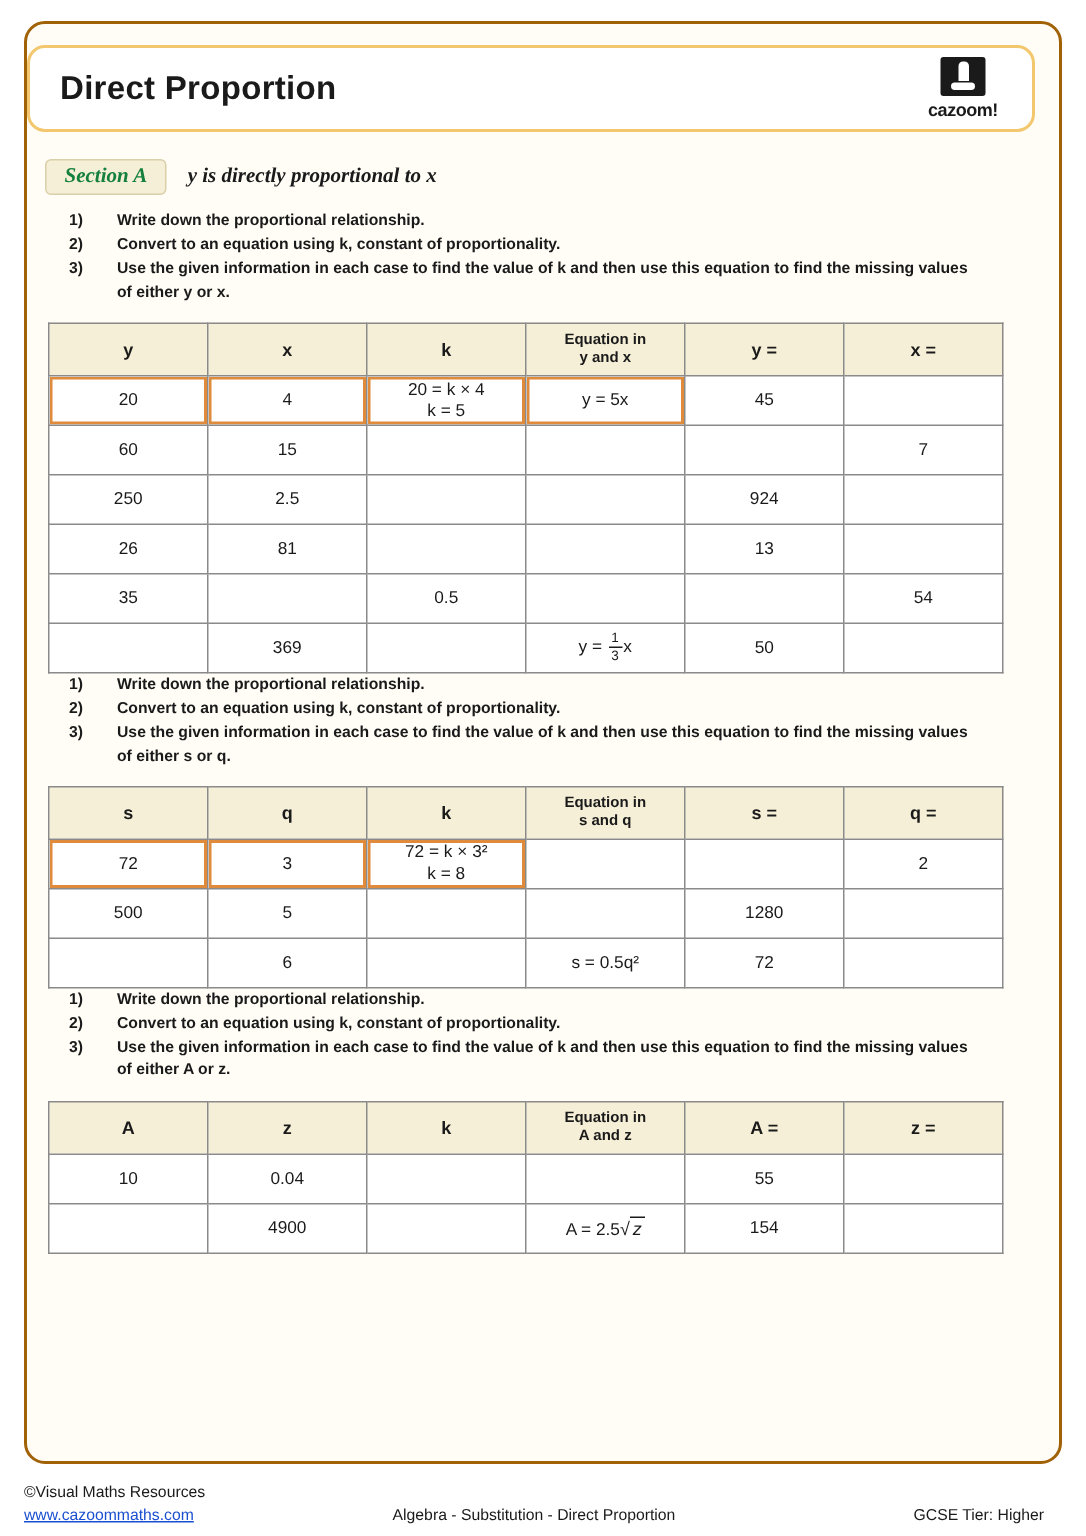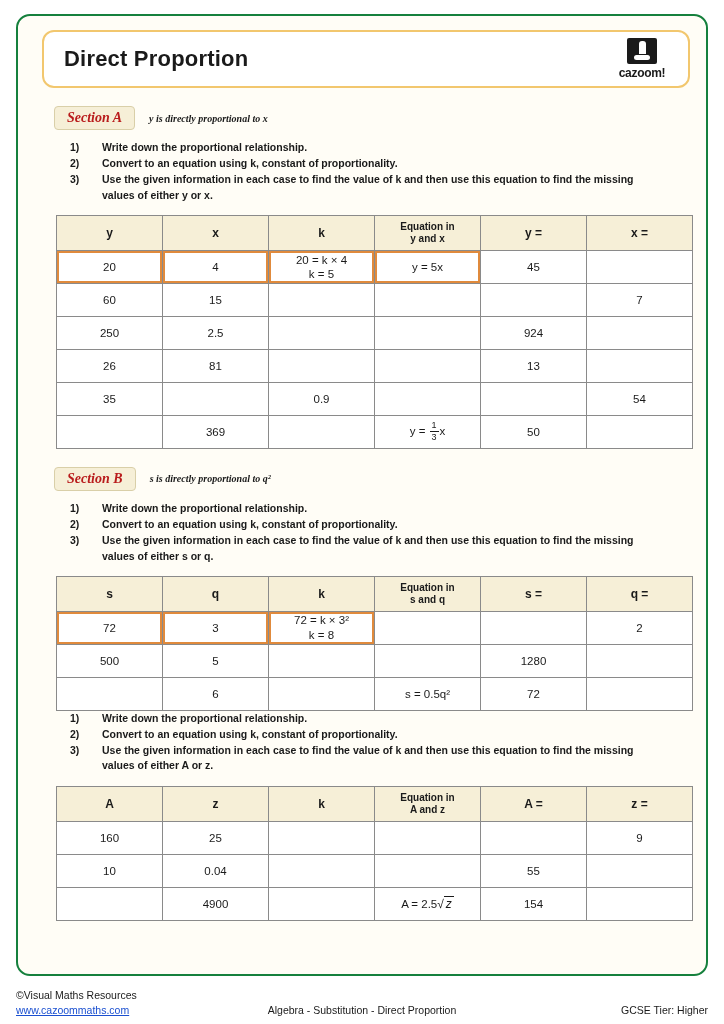--- a/index.html
+++ b/index.html
@@ -16,26 +16,26 @@
   }
   .page {
     position: relative;
     width: 724px;
     height: 1024px;
     box-sizing: border-box;
     padding: 14px 16px 0 16px;
   }
   .sheet {
     position: relative;
-    border: 2px solid #15803d;
+    border: 2px solid #a16207;
     border-radius: 14px;
     background: #fffdf6;
     height: 962px;
     box-sizing: border-box;
-    padding: 14px 16px 10px 24px;
+    padding: 14px 16px 10px 0;
   }
   
   .titlebar {
     display: flex;
     align-items: center;
     justify-content: space-between;
     border: 2px solid #f2c76e;
     border-radius: 12px;
     background: #ffffff;
     height: 58px;
@@ -98,27 +98,27 @@
   }
   .section-badge {
     background: #f6efd7;
     border: 1px solid #d9cfa8;
     border-radius: 4px;
     padding: 3px 12px;
     font-family: "Liberation Serif", serif;
     font-style: italic;
     font-weight: bold;
     font-size: 14px;
-    color: #b91c1c;
+    color: #15803d;
   }
   .section-statement {
     font-family: "Liberation Serif", serif;
     font-style: italic;
     font-weight: bold;
-    font-size: 10px;
+    font-size: 14px;
   }
   .section-statement .var {
     font-family: "Liberation Serif", serif;
     font-style: italic;
     font-weight: bold;
   }
   
   .instructions {
     margin: 0 0 12px 28px;
     font-size: 10.5px;
@@ -191,21 +191,21 @@
   }
   .sqrt .rad {
     border-top: 1px solid #1a1a1a;
     padding: 0 2px;
     font-style: italic;
   }
   
   .footer {
     position: absolute;
     left: 16px;
-    right: 16px;
+    right: 28px;
     bottom: 8px;
     font-size: 10.5px;
     margin-top: 44px;
   }
   .footer-top {
     line-height: 1.35;
   }
   .footer-link {
     color: #1a4fd0;
     text-decoration: underline;
@@ -310,45 +310,39 @@
         <td>26</td>
         <td>81</td>
         <td></td>
         <td></td>
         <td>13</td>
         <td></td>
       </tr>
       <tr>
         <td>35</td>
         <td></td>
-        <td>0.9</td>
+        <td>0.5</td>
         <td></td>
         <td></td>
         <td>54</td>
       </tr>
       <tr>
         <td></td>
         <td>369</td>
         <td></td>
         <td>y&nbsp;=&nbsp;<span class="frac">
                 <span class="num">1</span>
                 <span class="den">3</span>
               </span>x</td>
         <td>50</td>
         <td></td>
       </tr>
     </tbody>
       </table>
 
-    <div class="section-head">
-      <div class="section-badge">Section B</div>
-      <div class="section-statement">
-        <span class="var">s</span><span> is directly proportional to </span><span class="var">q²</span>
-      </div>
-    </div>
 
     <div class="instructions">
       <div class="instr-row">
         <div class="instr-num">1)</div>
         <div class="instr-text">Write down the proportional relationship.</div>
       </div>
       <div class="instr-row">
         <div class="instr-num">2)</div>
         <div class="instr-text">Convert to an equation using k, constant of proportionality.</div>
       </div>
@@ -431,28 +425,20 @@
       <tbody>
           <tr>
         <th>A</th>
         <th>z</th>
         <th>k</th>
         <th class="small">Equation in<br>A and z</th>
         <th>A =</th>
         <th>z =</th>
       </tr>
       <tr>
-        <td>160</td>
-        <td>25</td>
-        <td></td>
-        <td></td>
-        <td></td>
-        <td>9</td>
-      </tr>
-      <tr>
         <td>10</td>
         <td>0.04</td>
         <td></td>
         <td></td>
         <td>55</td>
         <td></td>
       </tr>
       <tr>
         <td></td>
         <td>4900</td>

